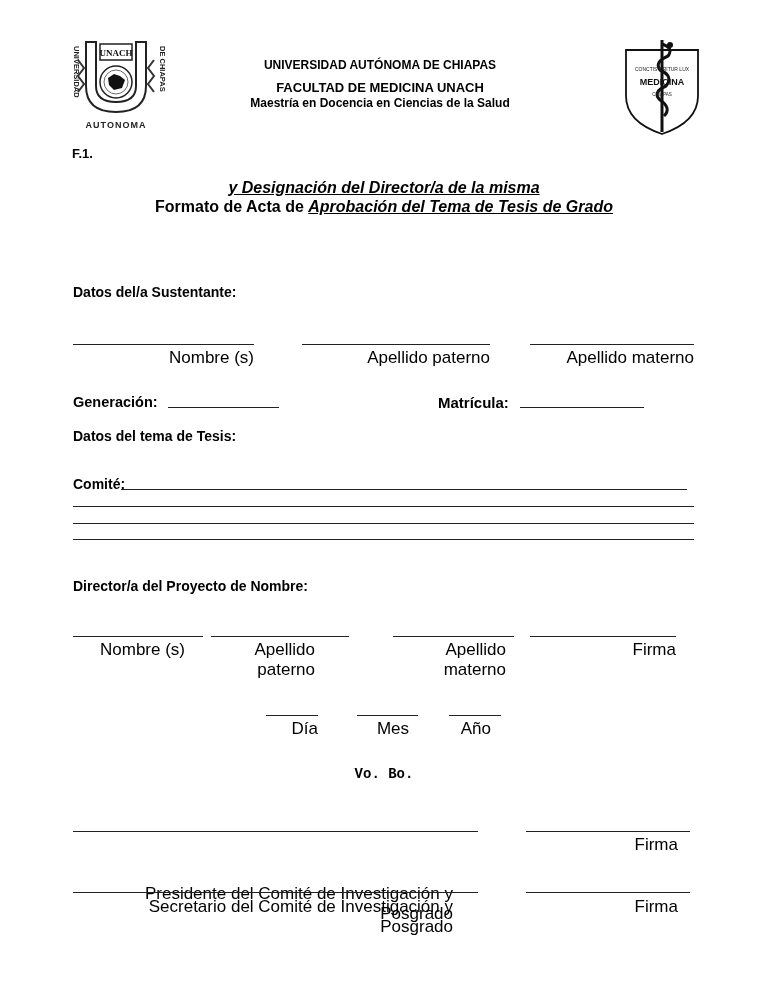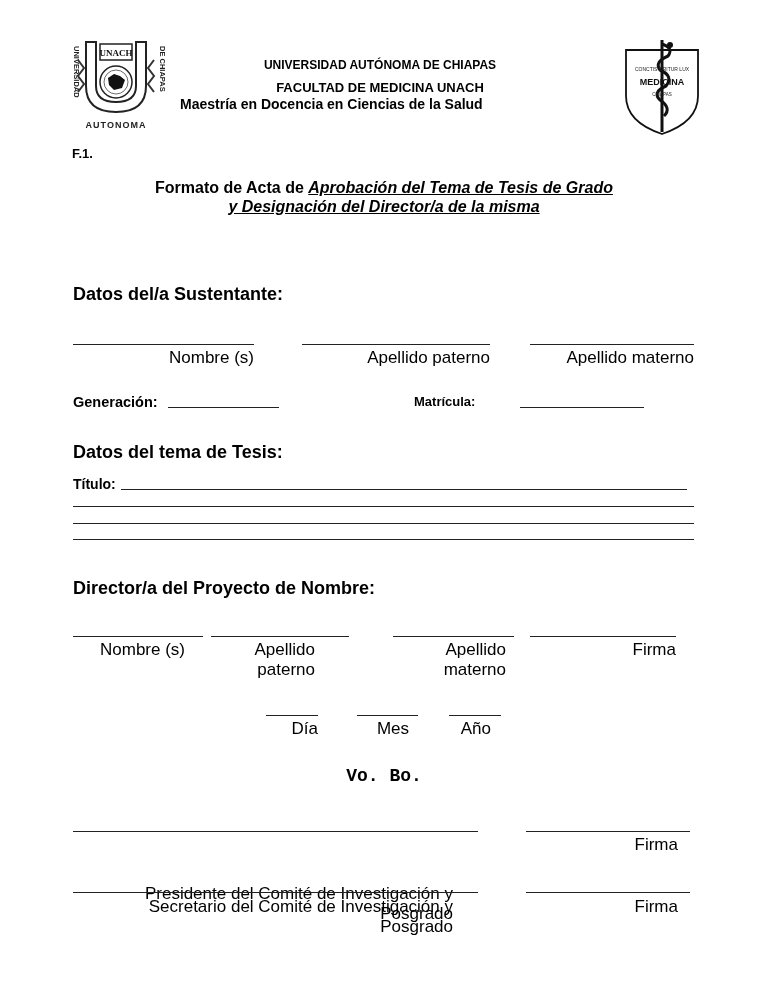--- a/index.html
+++ b/index.html
@@ -3,30 +3,30 @@
   <meta charset="utf-8">
   <style>
     html, body { margin: 0; padding: 0; background: #ffffff; }
     body {
       width: 768px; height: 994px; position: relative; overflow: hidden;
       font-family: "Liberation Sans", sans-serif; color: #000;
     }
     .abs { position: absolute; }
     .line { position: absolute; border-bottom: 1.5px solid #222; height: 0; }
     .center { text-align: center; font-family: Liberation Mono, monospace; }
-    .h-sec { font-size: 18px; font-weight: bold; }
+    .h-sec { font-size: 14px; font-weight: bold; }
 
     
     .logo-unach { left: 64px; top: 38px; width: 104px; height: 94px; }
     .logo-med { left: 622px; top: 36px; width: 80px; height: 100px; }
 
     
     .hdr-title { left: 180px; top: 58px; width: 400px; font-size: 12px; font-weight: bold; text-align: center; }
     .hdr-fac { left: 180px; top: 80px; width: 400px; font-size: 13px; font-weight: bold; text-align: center; }
-    .hdr-master { left: 180px; top: 96px; width: 400px; font-size: 14px; font-weight: bold; }
+    .hdr-master { left: 180px; top: 96px; width: 400px; font-size: 12px; font-weight: bold; text-align: center; }
 
     .code { left: 72px; top: 146px; font-size: 13px; font-weight: bold; }
 
     .doc-title { left: 60px; top: 178px; width: 648px; font-size: 16px; font-weight: bold; text-align: center; line-height: 19px; }
     .doc-title .ul { font-style: italic; text-decoration: underline; }
 
     .lbl { position: absolute; font-size: 17px; text-align: right; }
   </style>
 </head>
 <body>
@@ -59,43 +59,43 @@
     <circle cx="48" cy="9" r="3" fill="#111"></circle>
     <text x="40" y="35" text-anchor="middle" font-family="Liberation Sans, sans-serif" font-size="5" fill="#222">CONCTIS ORITUR LUX</text>
     <text x="40" y="49" text-anchor="middle" font-family="Liberation Sans, sans-serif" font-size="9" font-weight="bold" fill="#111">MEDICINA</text>
     <text x="40" y="60" text-anchor="middle" font-family="Liberation Sans, sans-serif" font-size="4.5" fill="#222">CHIAPAS</text>
   </svg>
 </div>
 
 <div class="abs code">F.1.</div>
 
 <div class="abs doc-title">
+  <div><span class="ul">y Designación del Director/a de la misma</span></div>
   <div><span>Formato de Acta de </span><span class="ul">Aprobación del Tema de Tesis de Grado</span></div>
-  <div><span class="ul">y Designación del Director/a de la misma</span></div>
 </div>
 
 <div class="abs h-sec" style="left:73px; top:284px;">Datos del/a Sustentante:</div>
 
 <div class="line" style="left:73px; top:344px; width:181px;"></div>
 <div class="lbl" style="left:73px; top:348px; width:181px;">Nombre (s)</div>
 
 <div class="line" style="left:302px; top:344px; width:188px;"></div>
 <div class="lbl" style="left:302px; top:348px; width:188px;">Apellido paterno</div>
 
 <div class="line" style="left:530px; top:344px; width:164px;"></div>
 <div class="lbl" style="left:530px; top:348px; width:164px;">Apellido materno</div>
 
 <div class="abs h-sec" style="left:73px; top:394px; font-size:14.5px;">Generación:</div>
 <div class="line" style="left:168px; top:407px; width:111px;"></div>
 
-<div class="abs h-sec" style="left:414px; top:394px; font-size:13px;">Matrícula:</div>
+<div class="abs h-sec" style="left:438px; top:394px; font-size:15px;">Matrícula:</div>
 <div class="line" style="left:520px; top:407px; width:124px;"></div>
 
-<div class="abs h-sec" style="left:73px; top:442px;">Datos del tema de Tesis:</div>
-<div class="abs h-sec" style="left:73px; top:476px; font-size:14px;">Título:</div>
+<div class="abs h-sec" style="left:73px; top:428px;">Datos del tema de Tesis:</div>
+<div class="abs h-sec" style="left:73px; top:476px; font-size:14px;">Comité:</div>
 <div class="line" style="left:121px; top:489px; width:566px;"></div>
 <div class="line" style="left:73px; top:506px; width:621px;"></div>
 <div class="line" style="left:73px; top:523px; width:621px;"></div>
 <div class="line" style="left:73px; top:539px; width:621px;"></div>
 
 <div class="abs h-sec" style="left:73px; top:578px;">Director/a del Proyecto de Nombre:</div>
 
 <div class="line" style="left:73px; top:636px; width:130px;"></div>
 <div class="lbl" style="left:73px; top:640px; width:112px;">Nombre (s)</div>
 

